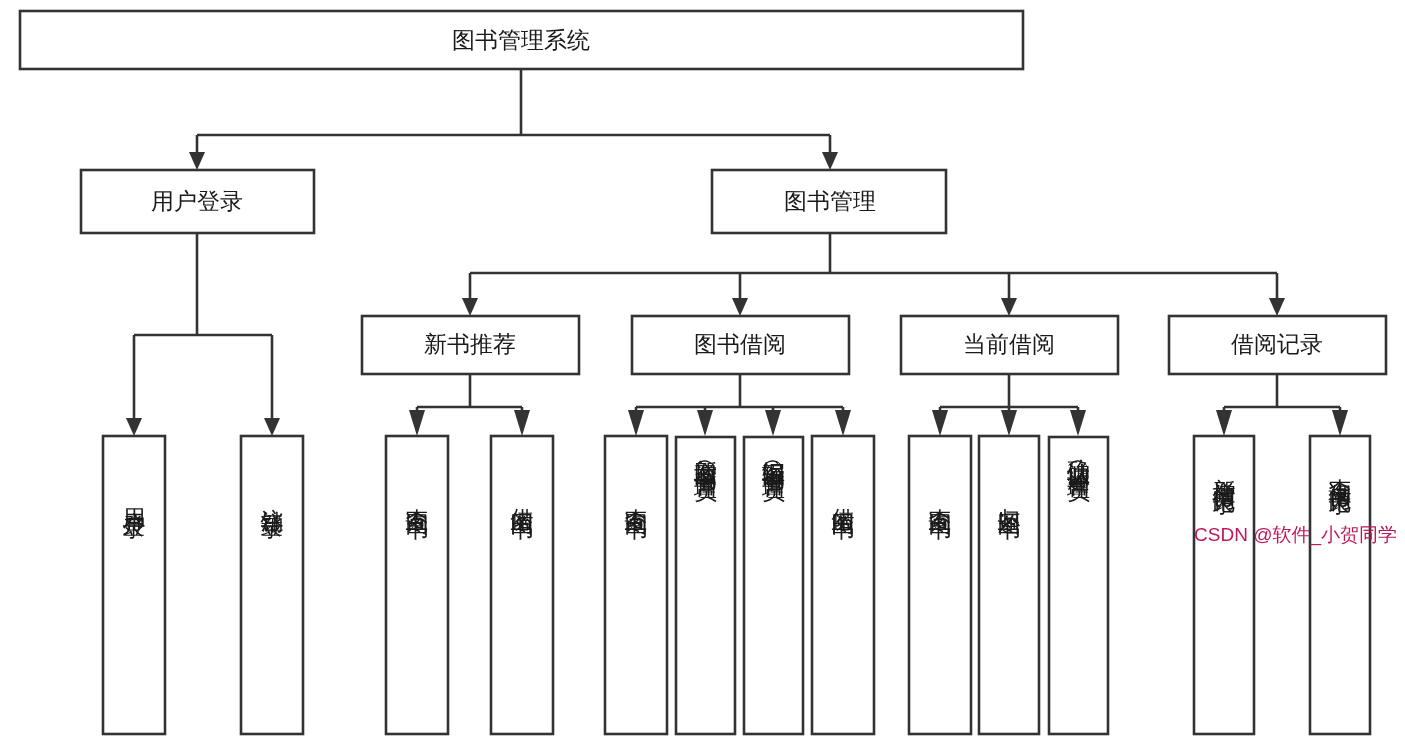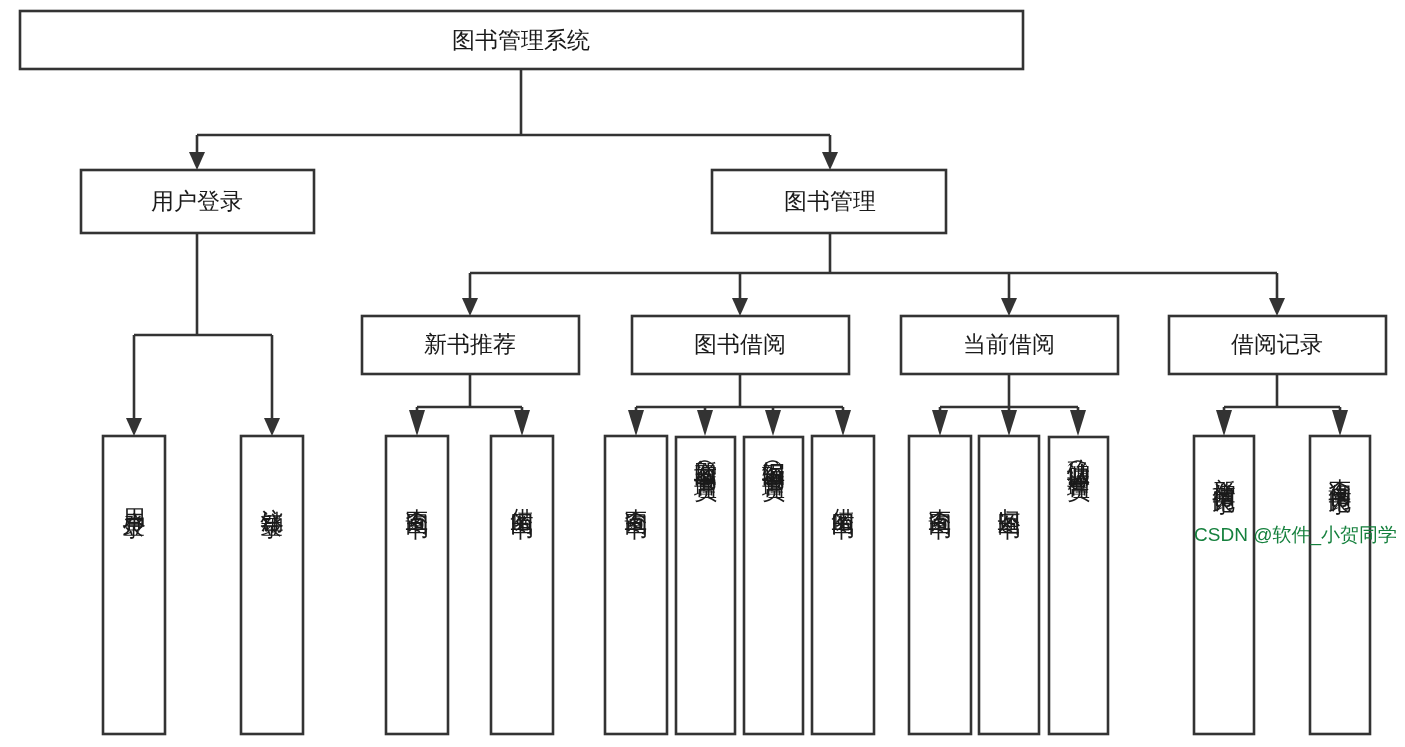--- a/index.html
+++ b/index.html
@@ -66,21 +66,21 @@
     color: #1a1a1a;
     letter-spacing: 3px;
     white-space: nowrap;
   }
   .watermark {
     position: absolute;
     right: 8px;
     bottom: 6px;
     font-family: "Liberation Sans", "DejaVu Sans", sans-serif;
     font-size: 19px;
-    color: #15803d;
+    color: #be185d;
     white-space: nowrap;
     pointer-events: none;
     text-align: center;
   }
 </style>
 </head>
 <body>
 
 <div id="diagram-root">
 

